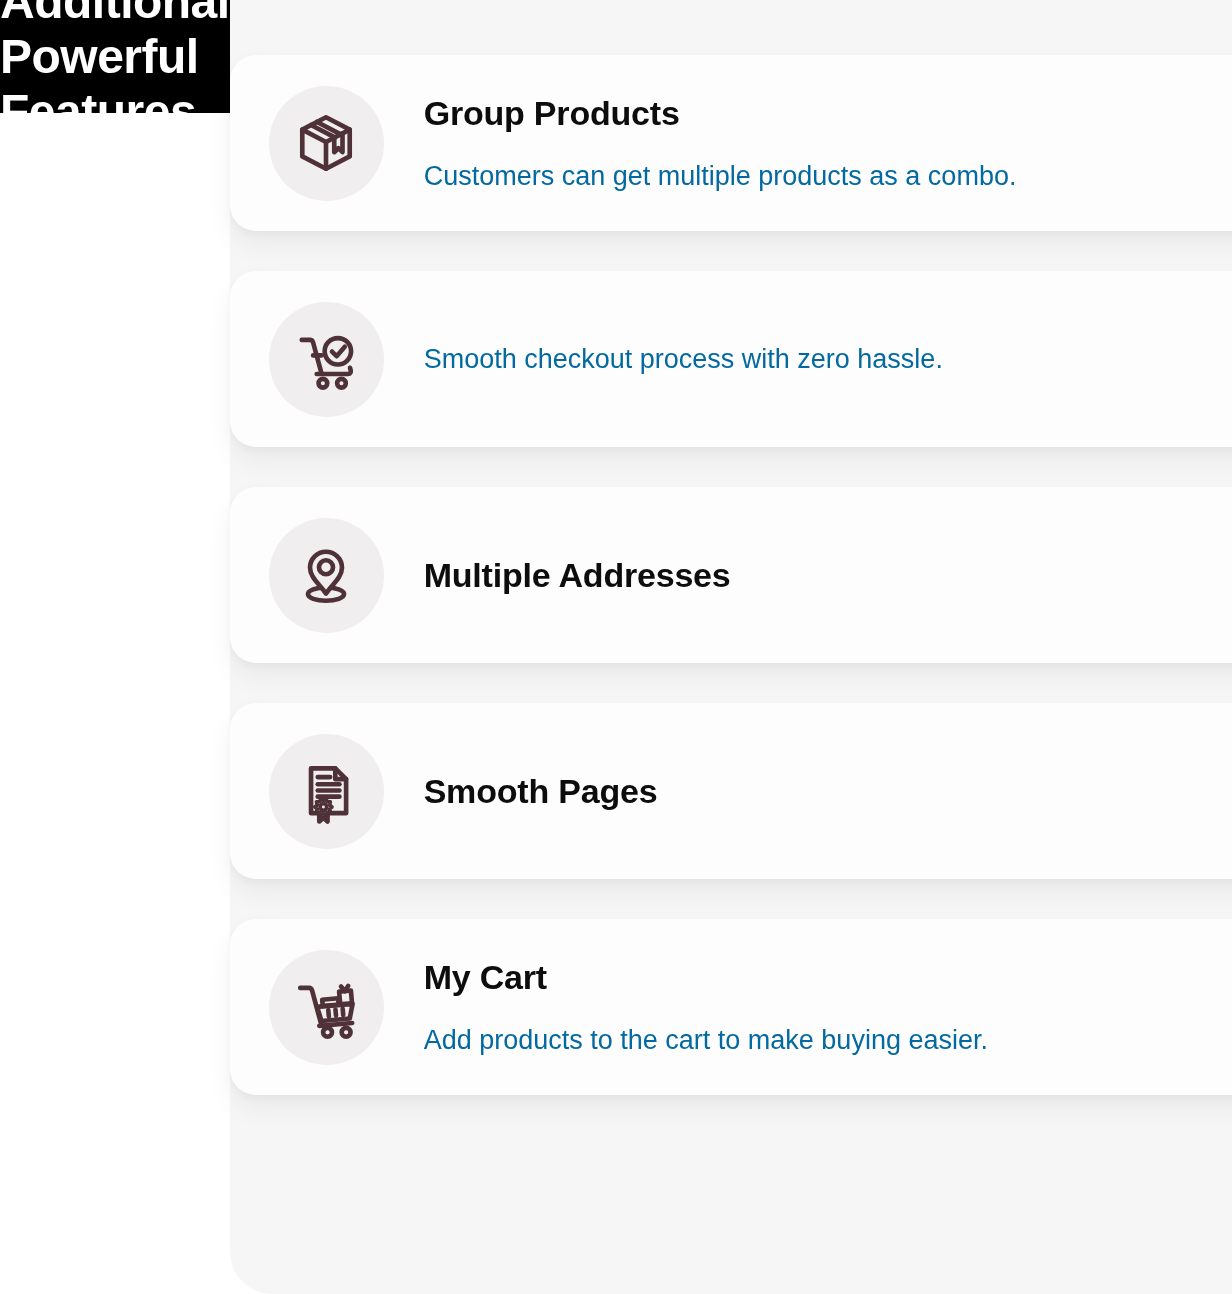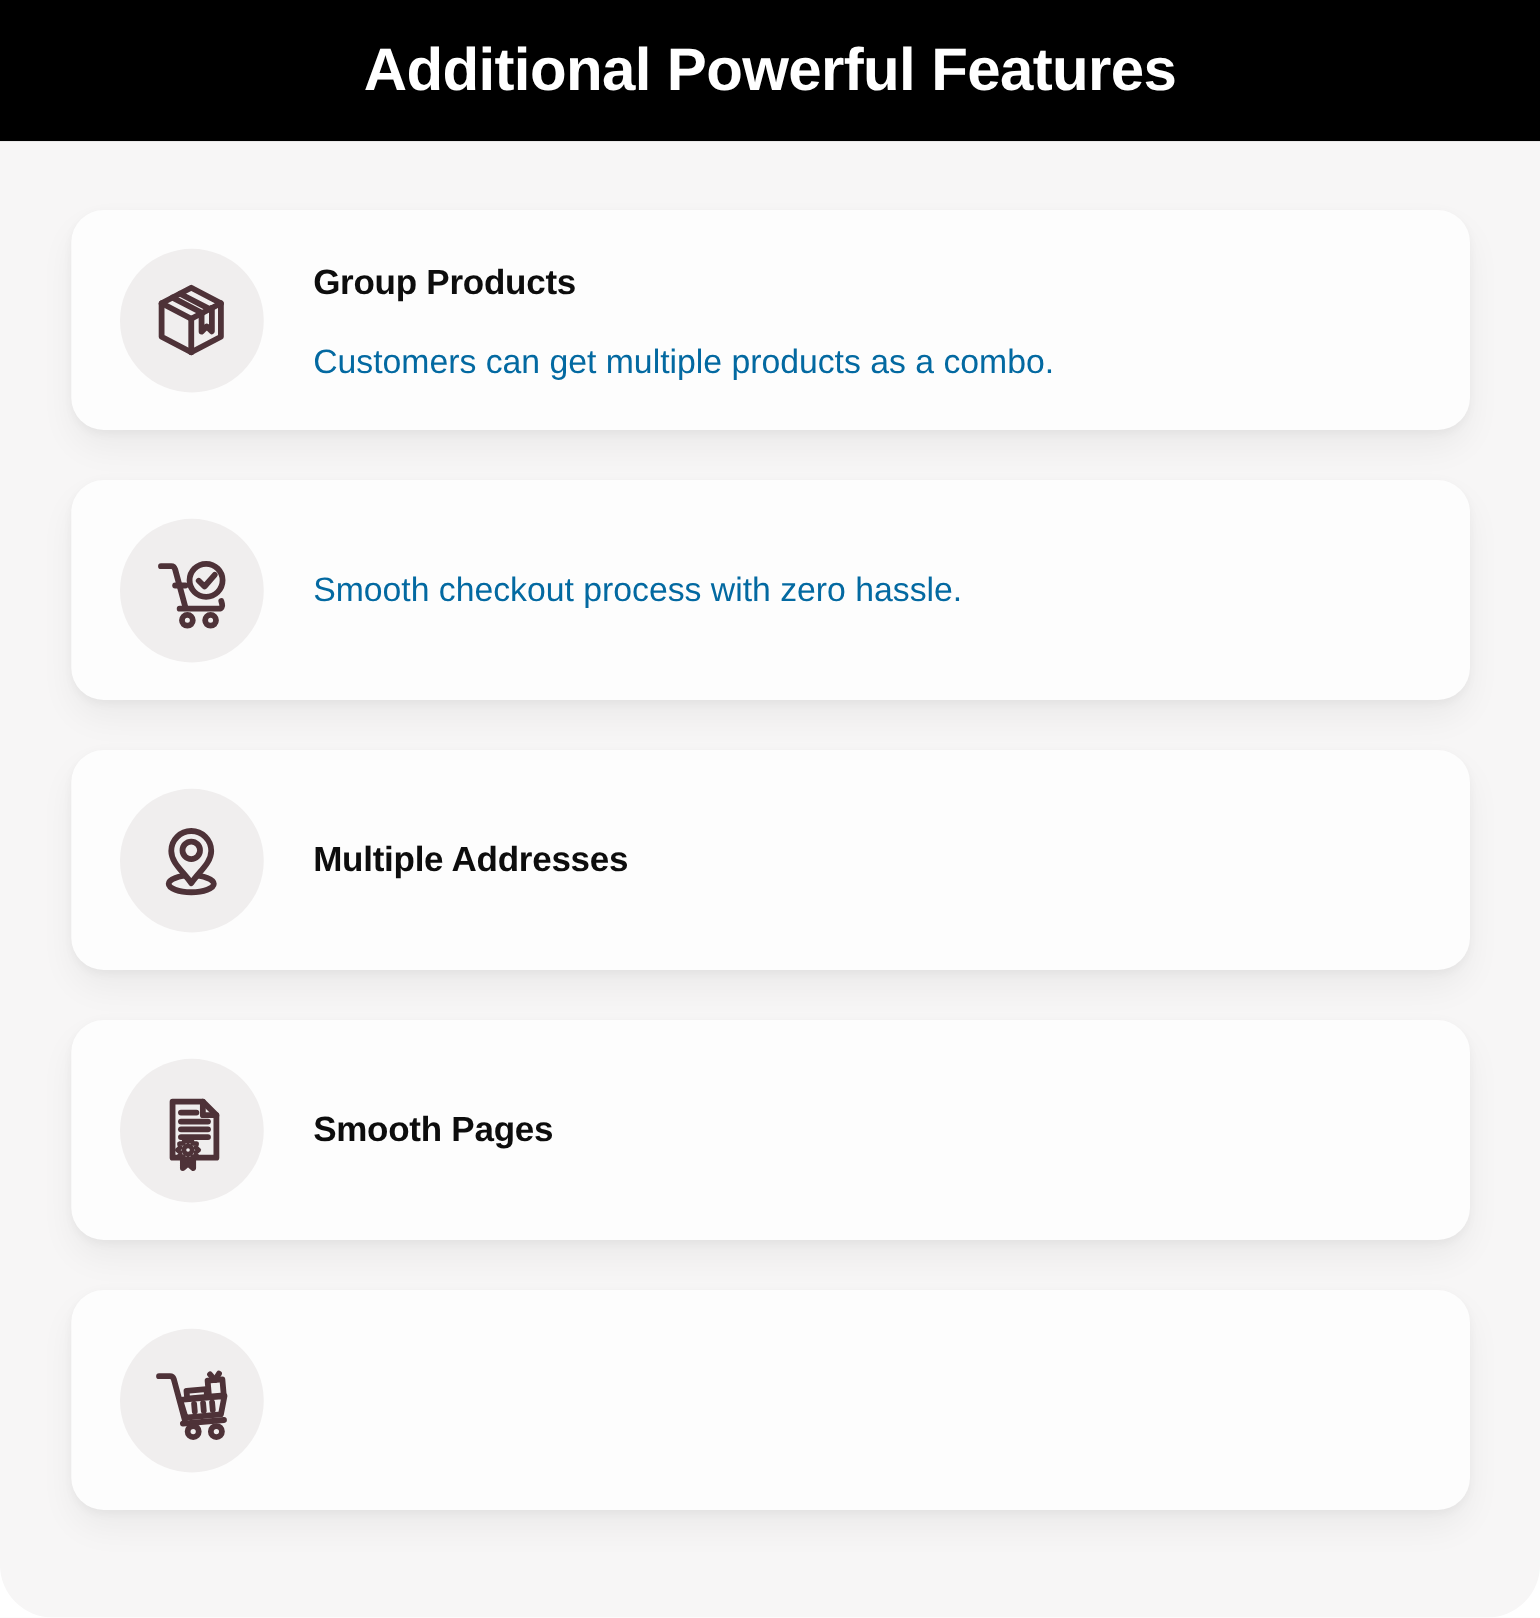--- a/index.html
+++ b/index.html
@@ -3,21 +3,21 @@
 <meta charset="utf-8">
 <style>
   html,body{margin:0;padding:0;background:#ffffff;}
   body{
     width:1232px;height:1294px;
     font-family:"Liberation Sans","DejaVu Sans",sans-serif;
     -webkit-font-smoothing:antialiased;
   }
   .canvas{
     width:1232px;height:1294px;
-    display:flex;flex-direction:column;
+    display:flex;flex-direction:row;
     overflow:hidden;
   }
   .header{
     height:113px;flex:0 0 113px;
     background:#000000;
     display:flex;align-items:center;justify-content:center;
   }
   .header-title{
     color:#ffffff;
     font-size:48px;
@@ -49,21 +49,21 @@
     background:#f0eeee;
     display:flex;align-items:center;justify-content:center;
   }
   .icon-circle svg{display:block;}
   .card-text{
     margin-left:40px;
     display:flex;flex-direction:column;
     gap:26px;
   }
   .card-title{
-    font-size:28px;
+    font-size:34px;
     font-weight:700;
     color:#0d0d0d;
     line-height:40px;
     letter-spacing:-0.2px;
   }
   .card-desc{
     font-size:27px;
     font-weight:400;
     color:#0369a1;
     line-height:34px;
@@ -182,16 +182,20 @@
               <path class="stroke" d="M41.5 34.5 V40.5"></path>
               <path class="stroke" d="M48.5 34.5 V40.5"></path>
               <path class="stroke" d="M24.5 49 H56.5"></path>
             </g>
             <path class="stroke" d="M7 13.5 H15.5 C17 13.5 18 14.4 18.5 15.9 L27 47.5"></path>
             <circle class="stroke" cx="33.5" cy="56.5" r="4.3"></circle>
             <circle class="stroke" cx="51.5" cy="56.5" r="4.3"></circle>
           </svg>
         </span>
       </div>
+      <div class="card-text">
+        <div class="card-title">My Cart</div>
+        <div class="card-desc">Add products to the cart to make  buying easier.</div>
+      </div>
     </div>
 
   </div>
 </div>
 
 </body></html>

